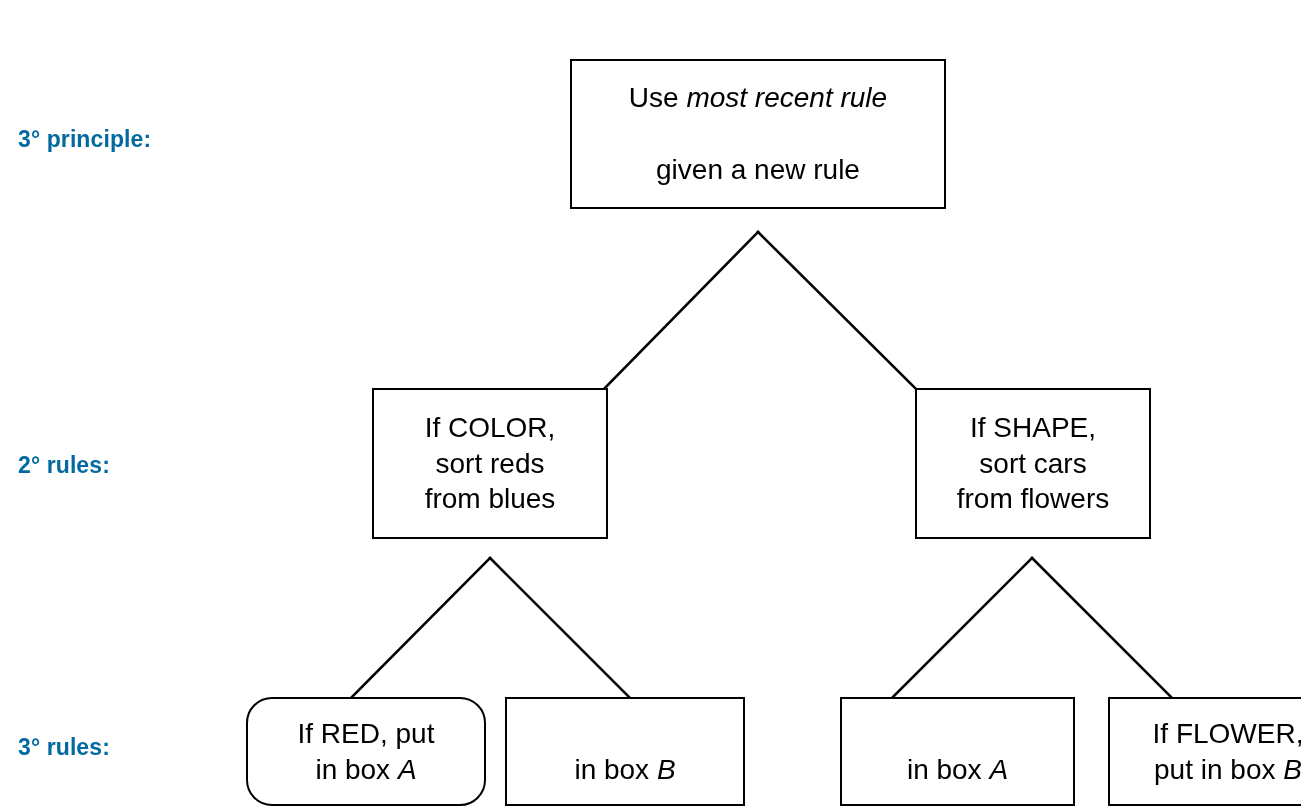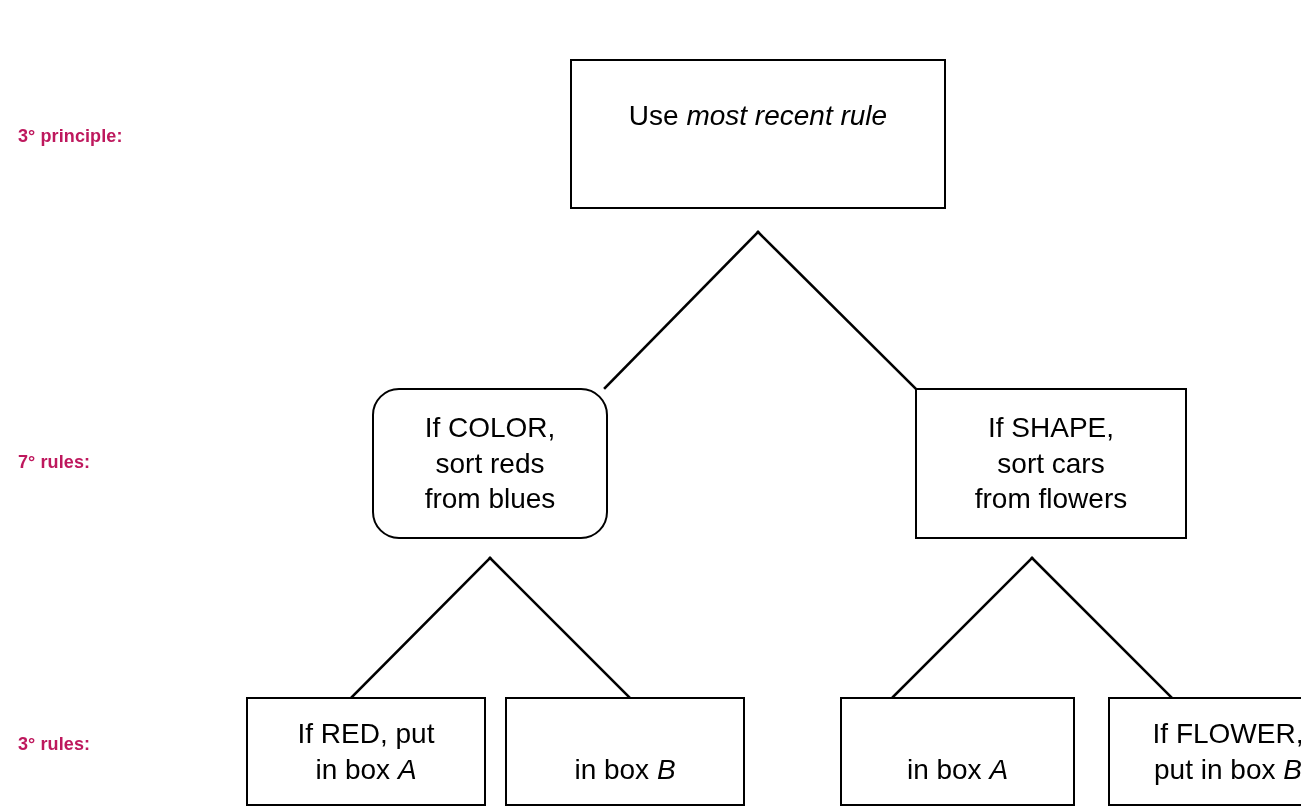--- a/index.html
+++ b/index.html
@@ -13,23 +13,23 @@
   }
   #canvas {
     position: relative;
     width: 1301px;
     height: 806px;
     background: #ffffff;
     overflow: hidden;
   }
   .row-label {
     position: absolute;
-    font-size: 18px;
+    font-size: 23px;
     font-weight: bold;
-    color: #be185d;
+    color: #0369a1;
     white-space: nowrap;
     letter-spacing: 0.1px;
   }
   .node {
     position: absolute;
     box-sizing: border-box;
     border: 2.5px solid #000000;
     background: #ffffff;
     display: flex;
     align-items: center;
@@ -67,40 +67,40 @@
     <polyline points="758,232 915,388" fill="none" stroke="#000000" stroke-width="2.6" stroke-linecap="square"></polyline>
 
     <polyline points="352,697 490,558" fill="none" stroke="#000000" stroke-width="2.6" stroke-linecap="square"></polyline>
     <polyline points="490,558 629,697" fill="none" stroke="#000000" stroke-width="2.6" stroke-linecap="square"></polyline>
 
     <polyline points="893,697 1032,558" fill="none" stroke="#000000" stroke-width="2.6" stroke-linecap="square"></polyline>
     <polyline points="1032,558 1171,697" fill="none" stroke="#000000" stroke-width="2.6" stroke-linecap="square"></polyline>
   </svg>
 
   <div class="row-label" style="left:18px; top:126px;">3° principle:</div>
-  <div class="row-label" style="left:18px; top:452px;">7° rules:</div>
+  <div class="row-label" style="left:18px; top:452px;">2° rules:</div>
   <div class="row-label" style="left:18px; top:734px;">3° rules:</div>
 
   <div class="node" style="left:570px; top:59px; width:376px; height:150px;">
-    <span class="txt"><span>Use </span><em>most recent rule</em><br><br></span>
+    <span class="txt"><span>Use </span><em>most recent rule</em><br><br><span>given a new rule</span></span>
   </div>
 
-  <div class="node" style="left:372px; top:388px; width:236px; height:151px;border-radius:27px;">
+  <div class="node" style="left:372px; top:388px; width:236px; height:151px;">
     <span class="txt">If COLOR,
 sort reds
 from blues</span>
   </div>
 
-  <div class="node" style="left:915px; top:388px; width:272px; height:151px;">
+  <div class="node" style="left:915px; top:388px; width:236px; height:151px;">
     <span class="txt">If SHAPE,
 sort cars
 from flowers</span>
   </div>
 
-  <div class="node" style="left:246px; top:697px; width:240px; height:109px;">
+  <div class="node" style="left:246px; top:697px; width:240px; height:109px;border-radius:26px;">
     <span class="txt"><span>If RED, put</span><br><span>in box </span><em>A</em></span>
   </div>
 
   <div class="node" style="left:505px; top:697px; width:240px; height:109px;">
     <span class="txt"><br><span>in box </span><em>B</em></span>
   </div>
 
   <div class="node" style="left:840px; top:697px; width:235px; height:109px;">
     <span class="txt"><br><span>in box </span><em>A</em></span>
   </div>

